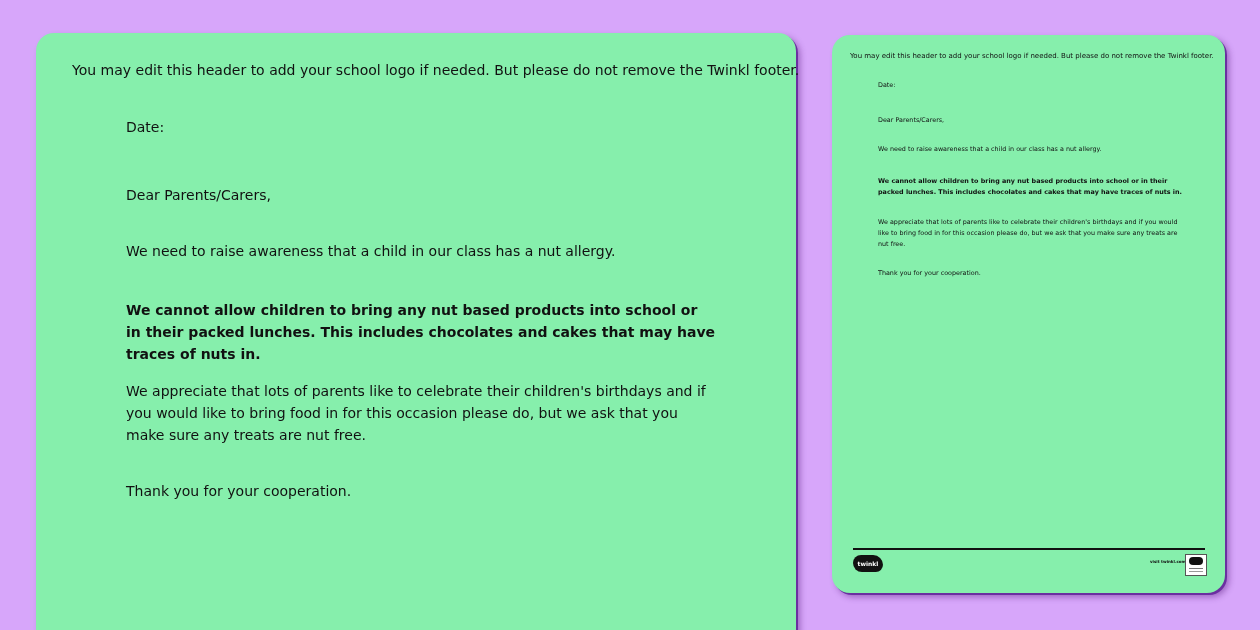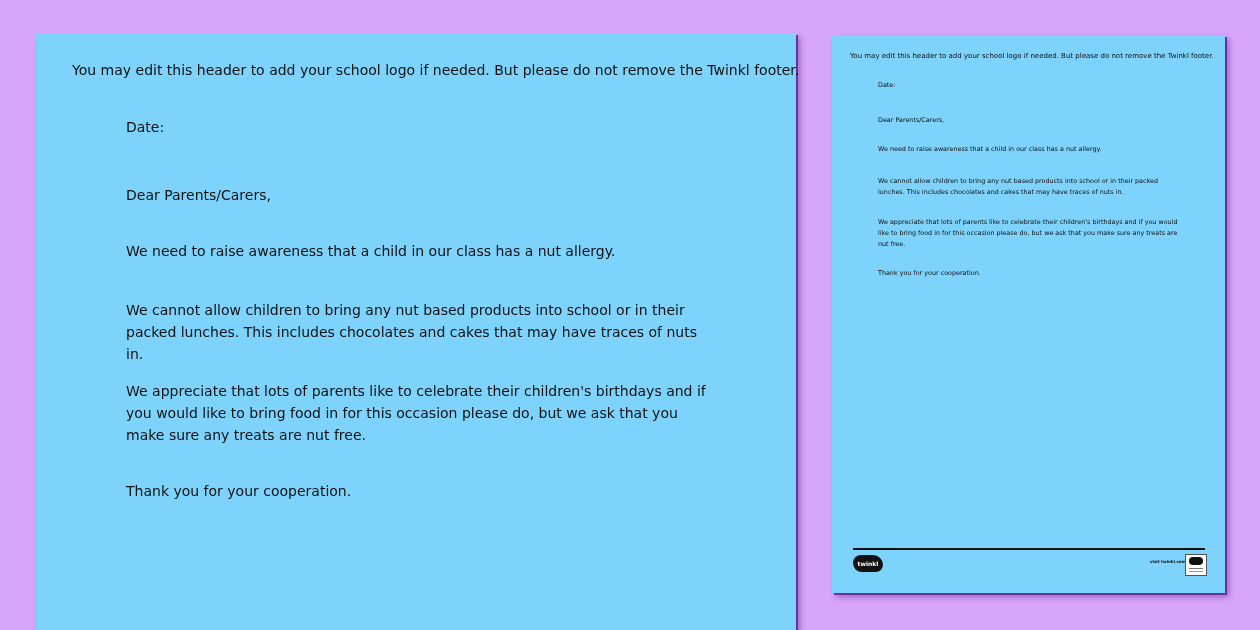--- a/index.html
+++ b/index.html
@@ -3,30 +3,31 @@
   <meta charset="utf-8">
   <style>
     html, body { margin:0; padding:0; }
     body {
       width:1260px; height:630px; overflow:hidden; position:relative;
       background:#d7a6fa;
       font-family:"DejaVu Sans", sans-serif;
       color:#111;
     }
     .page {
-      position:absolute; background:#7dd3fc;
+      position:absolute; background:#86efac;
       box-shadow: 2px 2px 0 #6b2fa0, 4px 4px 6px rgba(80,20,120,0.45);
+      border-radius: 18px;
     }
     .page-left { left:36px; top:33px; width:760px; height:620px; }
     .page-right { left:832px; top:35px; width:393px; height:558px; }
     .header-note { position:absolute; white-space:nowrap; }
     .page-left .header-note { left:36px; top:29px; font-size:14px; }
     .para { position:absolute; }
     .page-left .para { left:90px; width:590px; font-size:14px; line-height:22px; }
-    .bold { font-weight:normal; }
+    .bold { font-weight:bold; }
     .page-right .header-note { left:18px; top:17px; font-size:7px; }
     .page-right .para { left:46px; width:305px; font-size:6.4px; line-height:11px; }
     .footer-line { position:absolute; left:21px; right:20px; top:513px; height:2px; background:#111; }
     .logo-blob {
       position:absolute; left:21px; top:520px; width:30px; height:17px;
       background:#111; border-radius:9px 11px 8px 10px;
       color:#fff; font-size:6px; font-weight:bold; text-align:center; line-height:17px;
     }
     .visit-text { position:absolute; left:318px; top:524px; font-size:4px; font-weight:bold; white-space:nowrap; }
     .badge {

